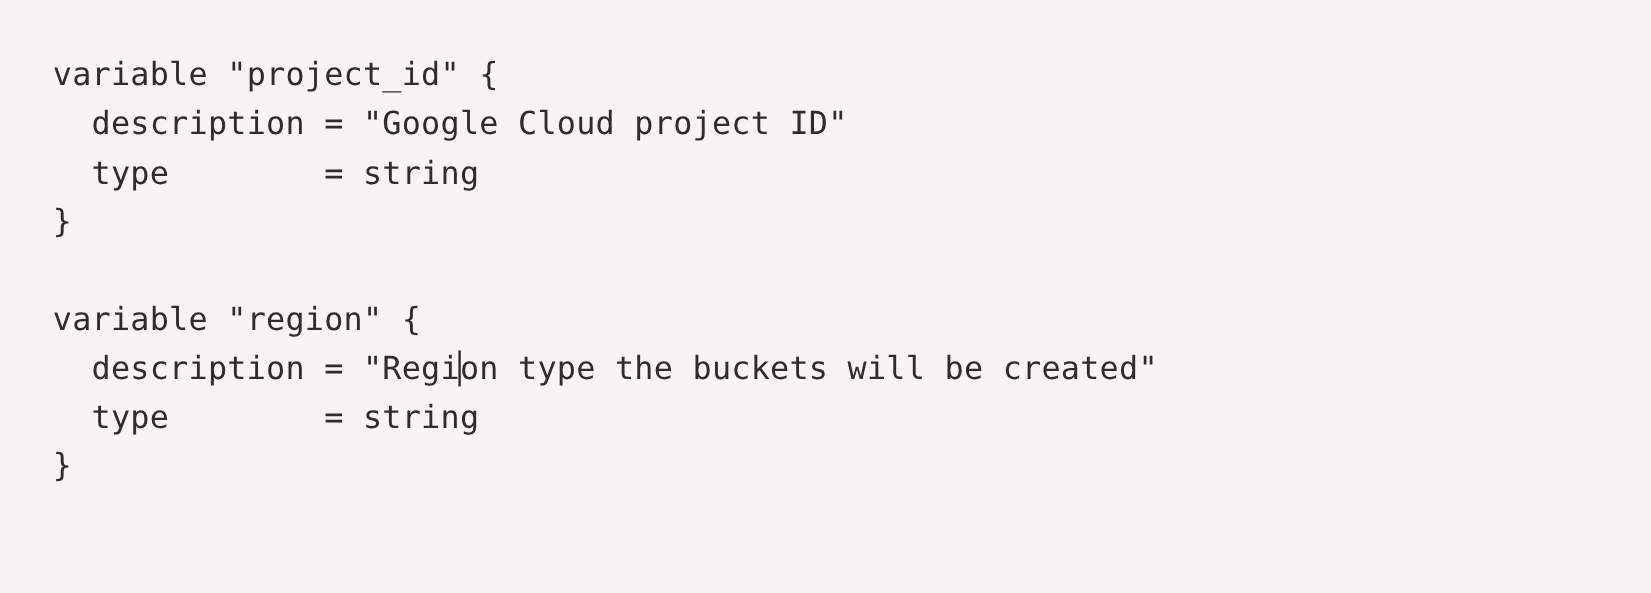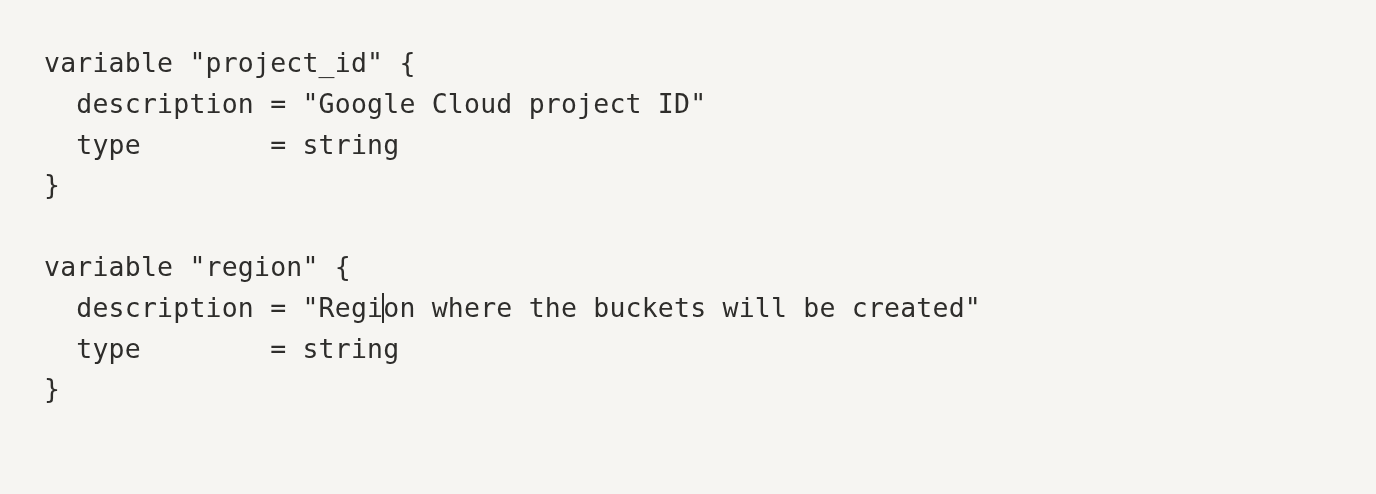--- a/index.html
+++ b/index.html
@@ -31,16 +31,16 @@
 </head>
 <body>
 
 <div class="editor">
   <div class="line">variable "project_id" {</div>
   <div class="line">  description = "Google Cloud project ID"</div>
   <div class="line">  type        = string</div>
   <div class="line">}</div>
   <div class="line"></div>
   <div class="line">variable "region" {</div>
-  <div class="line"><span>  description = "Regi</span><span class="cursor"></span><span>on where the buckets will be created"</span></div>
+  <div class="line"><span>  description = "Regi</span><span class="cursor"></span><span>on type the buckets will be created"</span></div>
   <div class="line">  type        = string</div>
   <div class="line">}</div>
 </div>
 
 </body></html>

